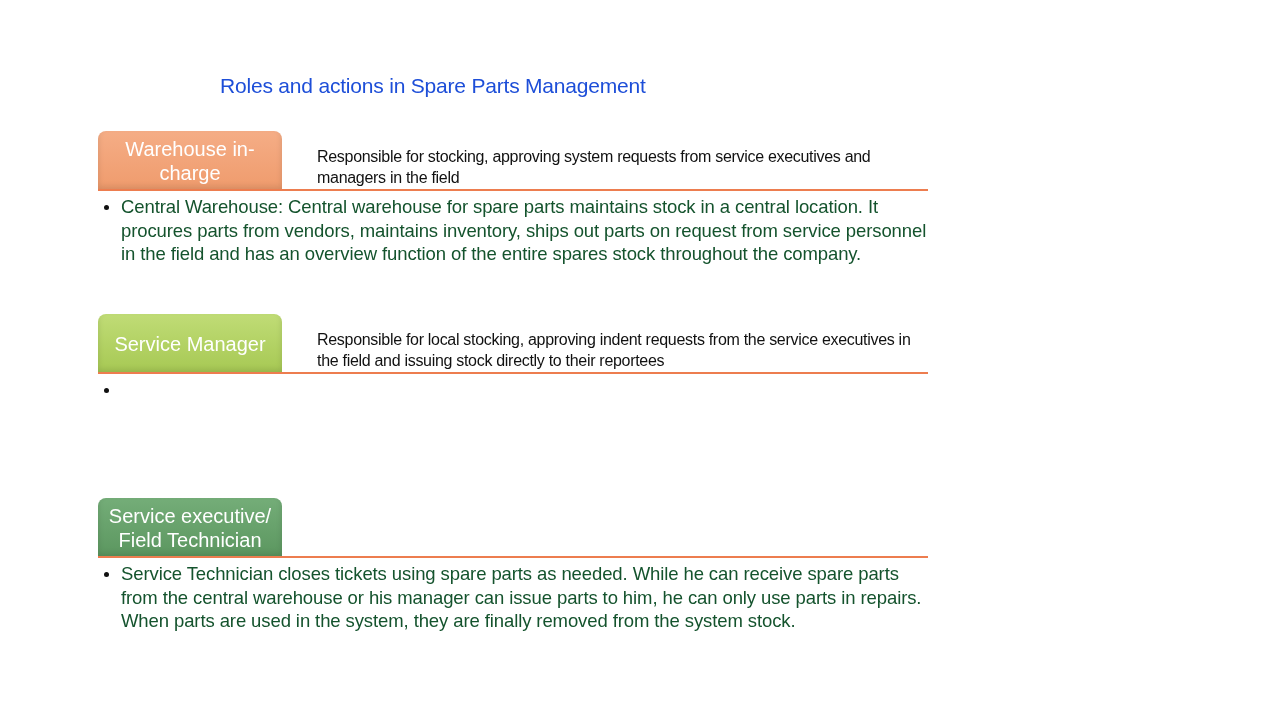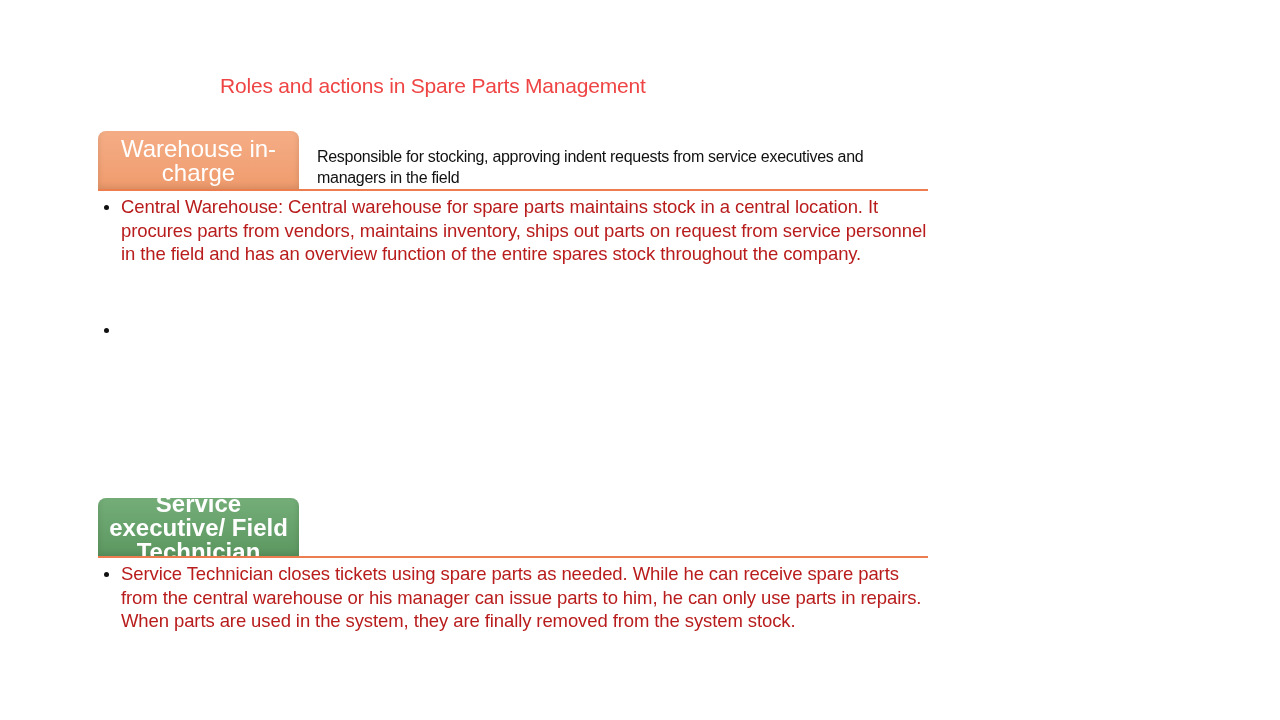--- a/index.html
+++ b/index.html
@@ -1,70 +1,77 @@
 <!DOCTYPE html>
 <html><head>
   <meta charset="utf-8">
   <style>
     html, body { margin: 0; padding: 0; }
     body {
       width: 1280px; height: 720px; background: #ffffff; position: relative; overflow: hidden;
       font-family: "Liberation Sans", sans-serif; color: #111;
     }
     .title {
-      position: absolute; left: 220px; top: 74px; font-size: 21px; color: #ef4444; letter-spacing: -0.2px;
+      position: absolute; left: 220px; top: 74px; font-size: 21px; color: #1d4ed8; letter-spacing: -0.2px;
     }
     .section { position: absolute; left: 98px; width: 830px; }
     .header-row { position: relative; height: 60px; }
     .role-box {
-      position: absolute; left: 0; top: 0; width: 201px; height: 60px;
+      position: absolute; left: 0; top: 0; width: 184px; height: 60px;
       border-radius: 8px 8px 0 0;
-      color: #ffffff; font-size: 24px; line-height: 24px;
+      color: #ffffff; font-size: 20px; line-height: 24px;
       display: flex; align-items: center; justify-content: center; text-align: center;
       box-sizing: border-box; padding: 0 6px;
       box-shadow: inset 0 -4px 6px rgba(0,0,0,0.12);
     }
     .role-orange { background: linear-gradient(180deg, #f5ad86 0%, #ef9b6c 100%); }
     .role-lime   { background: linear-gradient(180deg, #c0dc76 0%, #a6c853 100%); }
-    .role-green  { background: linear-gradient(180deg, #74ad78 0%, #5b965f 100%); font-weight: bold; }
+    .role-green  { background: linear-gradient(180deg, #74ad78 0%, #5b965f 100%); }
     .role-desc {
       position: absolute; left: 219px; bottom: 3px; right: 0;
       font-size: 16px; line-height: 21px; color: #111; letter-spacing: -0.3px;
     }
     .rule {
       position: absolute; left: 0; right: 0; bottom: 0; height: 2px; background: #ed7d4f;
     }
     .bullets { margin: 4px 0 0 0; padding: 0; list-style: none; }
     .bullets li {
-      position: relative; padding-left: 23px; font-size: 18.5px; line-height: 23.5px; color: #b91c1c;
+      position: relative; padding-left: 23px; font-size: 18.5px; line-height: 23.5px; color: #14532d;
       margin-bottom: 4px; letter-spacing: -0.1px;
     }
     .bullets li .dot {
       position: absolute; left: 6px; top: 10px; width: 5px; height: 5px; border-radius: 50%; background: #111;
     }
   </style>
 </head>
 <body>
 
 <div class="title">Roles and actions in Spare Parts Management</div>
 
 <div class="section" style="top:131px;">
   <div class="header-row">
     <div class="role-box role-orange">
       <span>Warehouse in-charge</span>
     </div>
-    <div class="role-desc">Responsible for stocking, approving indent requests from service executives and managers in the field</div>
+    <div class="role-desc">Responsible for stocking, approving system requests from service executives and managers in the field</div>
     <div class="rule"></div>
   </div>
   <ul class="bullets">
     <li><span class="dot"></span><span>Central Warehouse: Central warehouse for spare parts maintains stock in a central location. It procures parts from vendors, maintains inventory, ships out parts on request from service personnel in the field and has an overview function of the entire spares stock throughout the company.</span></li>
   </ul>
 </div>
 
 <div class="section" style="top:314px;">
+  <div class="header-row">
+    <div class="role-box role-lime">
+      <span>Service Manager</span>
+    </div>
+    <div class="role-desc">Responsible for local stocking, approving indent requests from the service executives in the field and issuing stock directly to their reportees</div>
+    <div class="rule"></div>
+  </div>
   <ul class="bullets">
     <li><span class="dot"></span></li>
   </ul>
 </div>
 
 <div class="section" style="top:498px;">
   <div class="header-row">
     <div class="role-box role-green">
       <span>Service executive/ Field Technician</span>
     </div>

